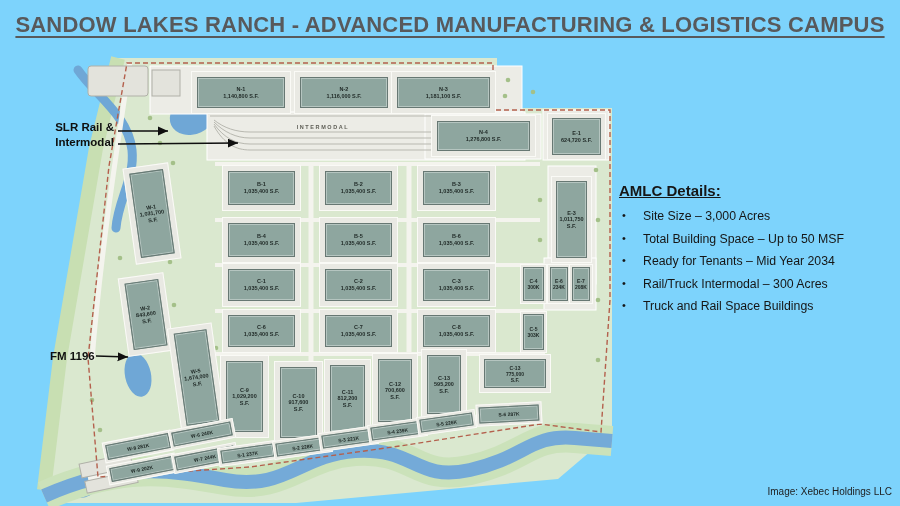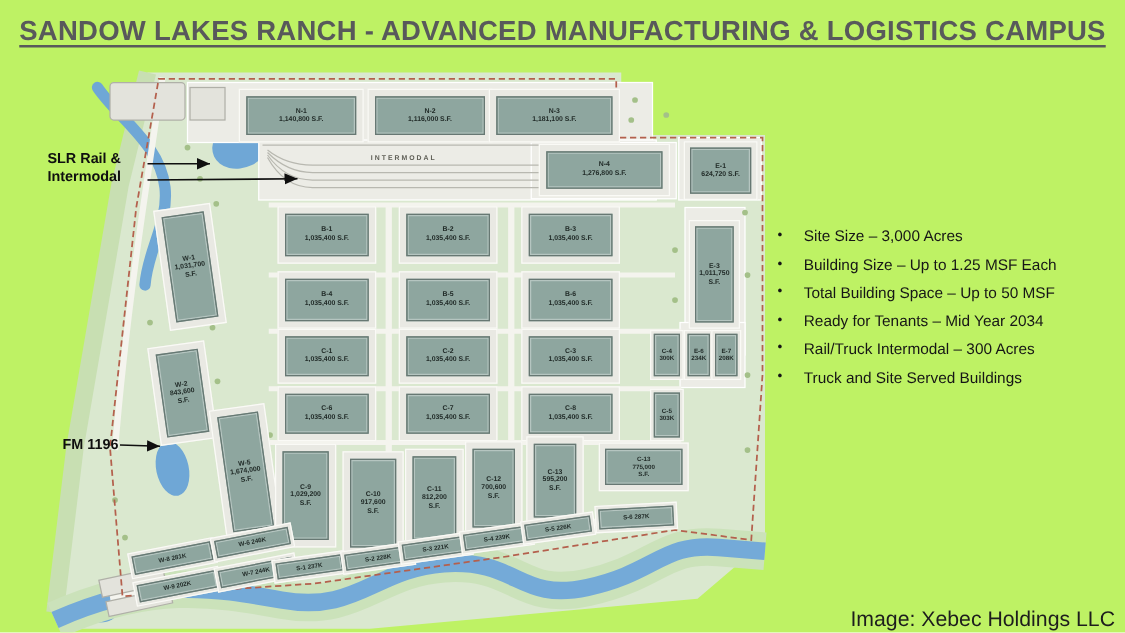--- a/index.html
+++ b/index.html
@@ -1,37 +1,37 @@
 <!DOCTYPE html>
 <html><head>
 <meta charset="utf-8">
 <style>
   html,body{margin:0;padding:0;background:#fff;width:900px;height:506px;overflow:hidden;
     font-family:"Liberation Sans",sans-serif;}
-  .stage{position:relative;width:900px;height:506px;background:#bef264;}
+  .stage{position:relative;width:900px;height:506px;background:#7dd3fc;}
   .title{position:absolute;top:12px;left:0;width:100%;text-align:center;
     font-size:22px;font-weight:bold;color:#58595b;letter-spacing:.2px;
     text-decoration:underline;text-underline-offset:4px;}
   svg.map{position:absolute;left:0;top:0;z-index:1;}
   #blayer{position:absolute;left:0;top:0;width:900px;height:506px;z-index:2;pointer-events:none;}
   .pad{position:absolute;background:#e9e9e3;border:1px solid #fafaf6;box-sizing:border-box;}
   .bld{position:absolute;background:#8ea69f;border:1px solid #677873;box-sizing:border-box;
     display:flex;flex-direction:column;align-items:center;justify-content:center;text-align:center;
     color:#222c29;line-height:1.2;font-weight:bold;box-shadow:inset 0 0 0 1px rgba(255,255,255,.35);}
   .yardlabel{position:absolute;left:281px;top:124px;width:84px;text-align:center;z-index:3;
     font-size:5.5px;font-weight:bold;letter-spacing:1.6px;color:#5d5d55;}
   .callout{position:absolute;z-index:3;font-weight:bold;color:#0f0f0f;font-size:11.5px;line-height:1.3;}
-  .slr{left:38px;top:120px;width:76px;text-align:left;}
+  .slr{left:38px;top:120px;width:76px;text-align:right;}
   .fm{left:50px;top:349px;}
   .details{position:absolute;left:619px;top:182px;width:278px;color:#161616;z-index:3;}
   .details-h{font-size:15px;font-weight:bold;text-decoration:underline;margin:0 0 10px 0;}
   .details ul{list-style:none;margin:0;padding:0;font-size:12.3px;}
   .details li{position:relative;padding-left:24px;margin-bottom:8.5px;}
   .details li::before{content:"\2022";position:absolute;left:3px;top:0;font-size:11px;}
-  .credit{position:absolute;right:8px;top:486px;font-size:17px;color:#1d1d1d;z-index:3;margin-left:48px;}
+  .credit{position:absolute;right:8px;top:486px;font-size:10px;color:#1d1d1d;z-index:3;margin-left:48px;}
 </style>
 </head>
 <body>
 
 <div class="stage">
 
   <div class="title">SANDOW LAKES RANCH - ADVANCED MANUFACTURING &amp; LOGISTICS CAMPUS</div>
 
   <svg class="map" width="900" height="506" viewBox="0 0 900 506">
 
@@ -333,25 +333,25 @@
   <div class="yardlabel">INTERMODAL</div>
 
   <div class="callout slr">
     <div>SLR Rail &amp;</div>
     <div>Intermodal</div>
   </div>
 
   <div class="callout fm">FM 1196</div>
 
   <div class="details">
+    <div class="details-h">AMLC Details:</div>
     <ul id="bullets">
         <li>Site Size – 3,000 Acres</li>
-        <li>Building Size – Up to 1.25 MSF Each</li>
         <li>Total Building Space – Up to 50 MSF</li>
         <li>Ready for Tenants – Mid Year 2034</li>
         <li>Rail/Truck Intermodal – 300 Acres</li>
-        <li>Truck and Site Served Buildings</li>
+        <li>Truck and Rail Space Buildings</li>
       </ul>
   </div>
 
   <div class="credit">Image: Xebec Holdings LLC</div>
 
 </div>
 
 </body></html>

